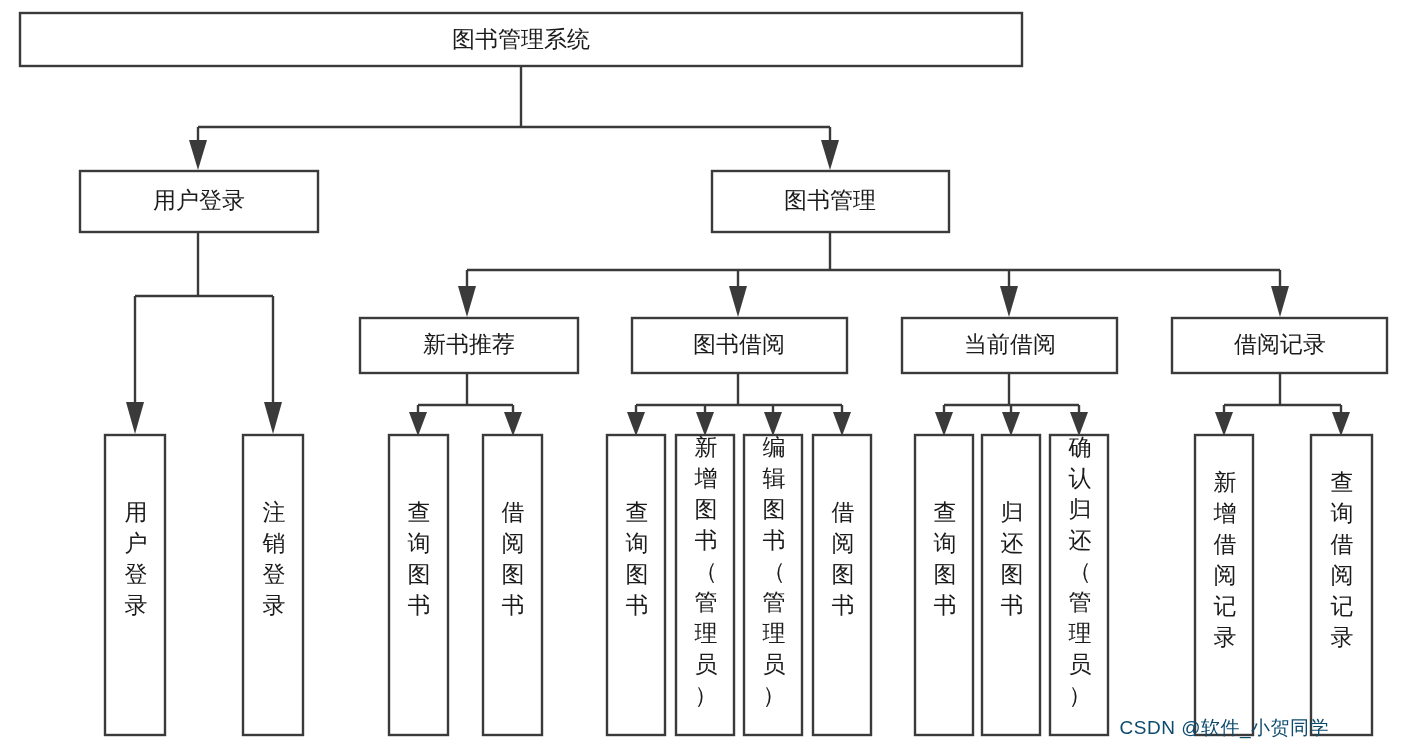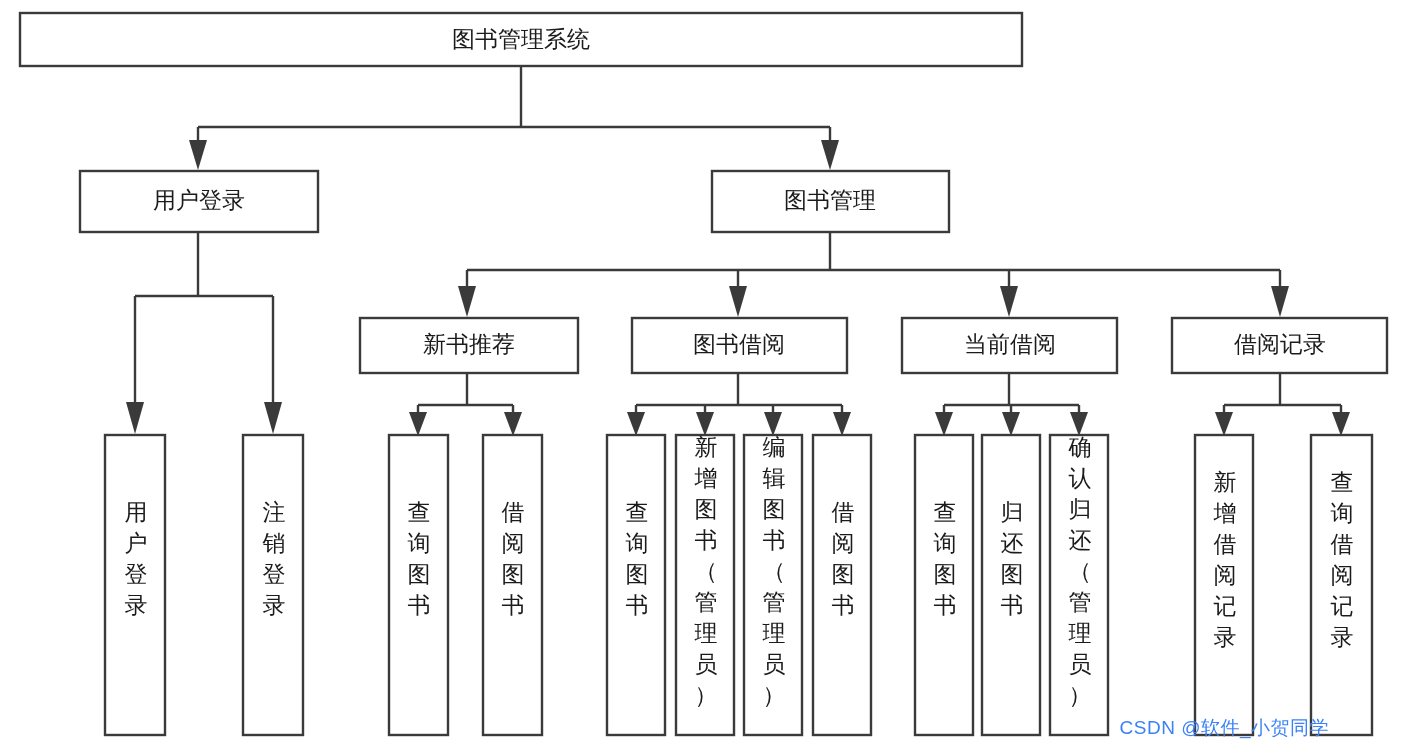--- a/index.html
+++ b/index.html
@@ -53,21 +53,21 @@
     font-size: 23px;
     fill: #1b1b1b;
     text-anchor: middle;
   }
   .watermark-text {
     position: absolute;
     right: 12px;
     bottom: 6px;
     font-family: "Liberation Sans", "DejaVu Sans", sans-serif;
     font-size: 19px;
-    color: #3b82f6;
+    color: #0c4a6e;
     white-space: nowrap;
     letter-spacing: 0.5px;
   }
 </style>
 </head>
 <body>
 
 <div id="diagram-root">
 
   <svg id="tree-svg" viewBox="0 0 1405 747">

